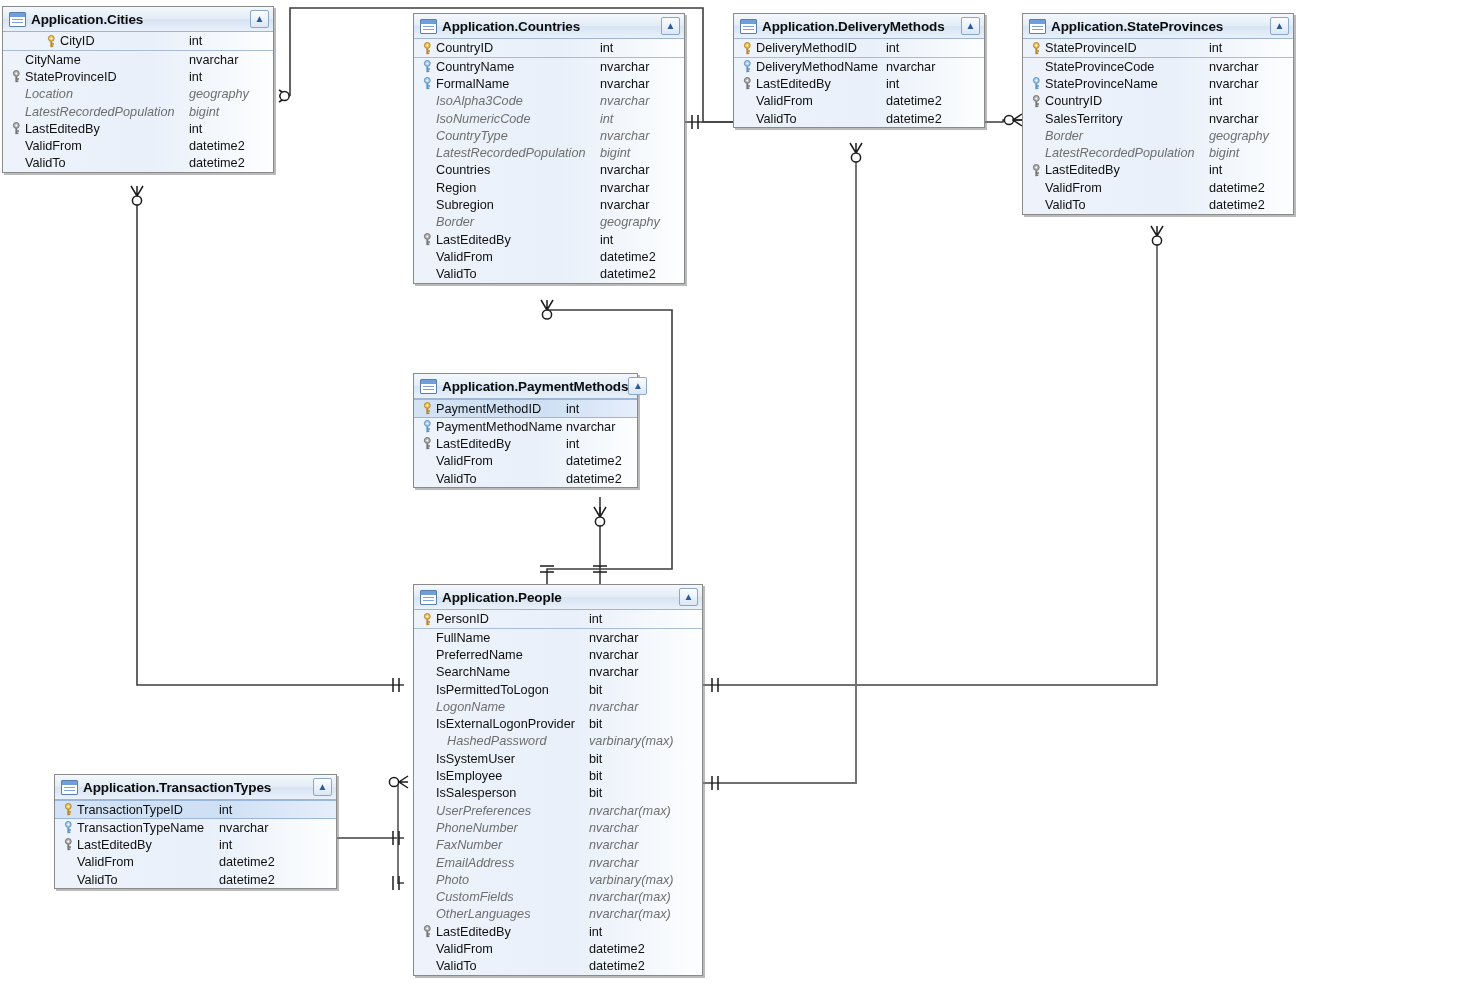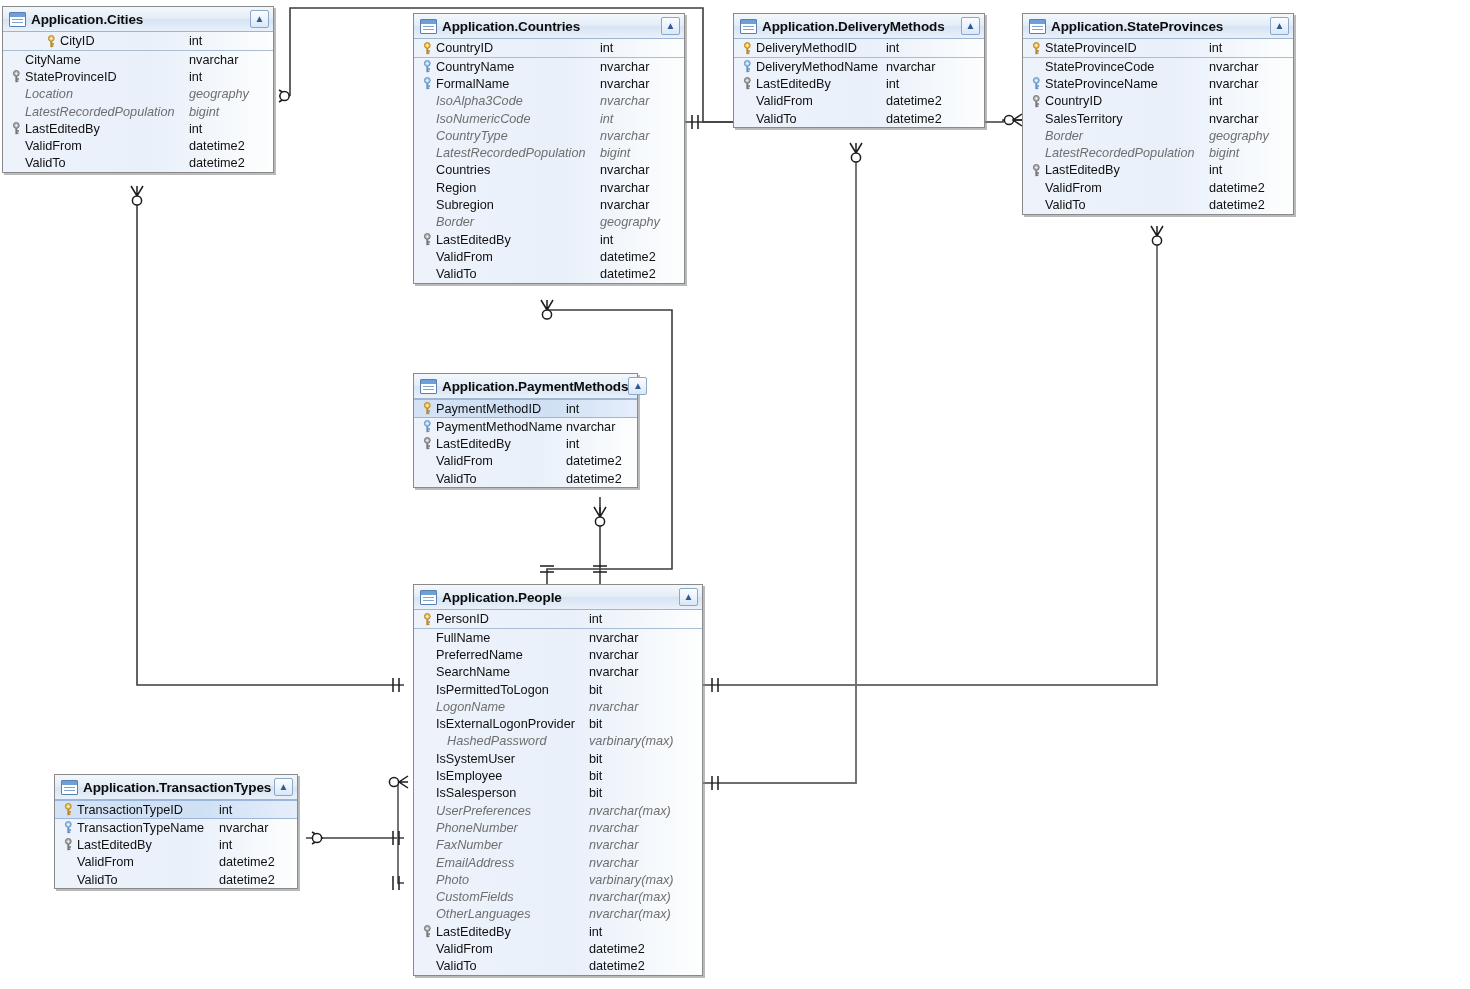--- a/index.html
+++ b/index.html
@@ -668,21 +668,21 @@
             <span class="col-name">ValidFrom</span>
             <span class="col-type" style="position: absolute; left: 175px; top: 50%; transform: translateY(-50%);">datetime2</span>
           </div>
           <div class="row" style="position: relative;">
             <span class="key-cell"></span>
             <span class="col-name">ValidTo</span>
             <span class="col-type" style="position: absolute; left: 175px; top: 50%; transform: translateY(-50%);">datetime2</span>
           </div>
         </div>
       </div>
-      <div class="tbl" style="left: 54px; top: 774px; width: 244px;">
+      <div class="tbl" style="left: 54px; top: 774px; width: 283px;">
         <div class="tbl-head">
           <span class="tbl-icon"></span>
           <span class="tbl-title">Application.TransactionTypes</span>
           <span class="collapse-btn">▲</span>
         </div>
         <div class="tbl-body" style="position:relative;">
           <div class="row pk selected" style="position: relative;">
             <span class="key-cell">
               <svg class="kicon" viewBox="0 0 11 13">
                 <circle cx="5.3" cy="3.4" r="2.9" fill="#f0c252" stroke="#b8872a" stroke-width="1"></circle>

